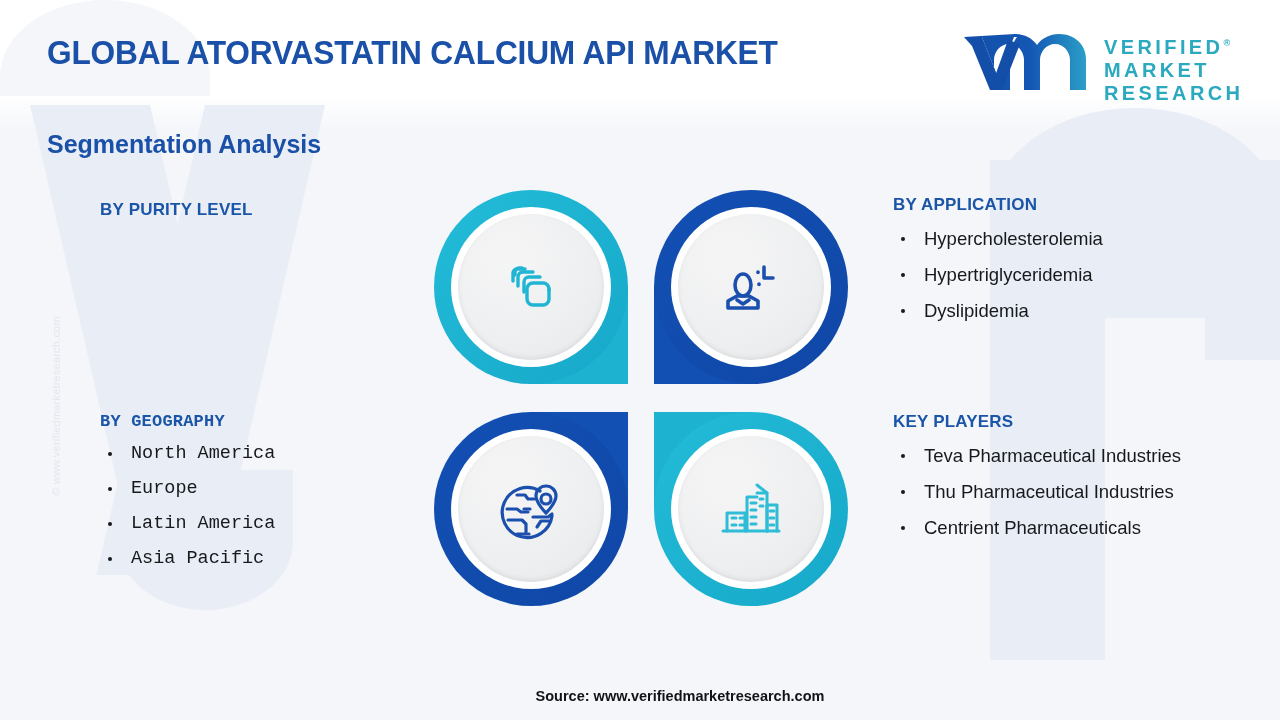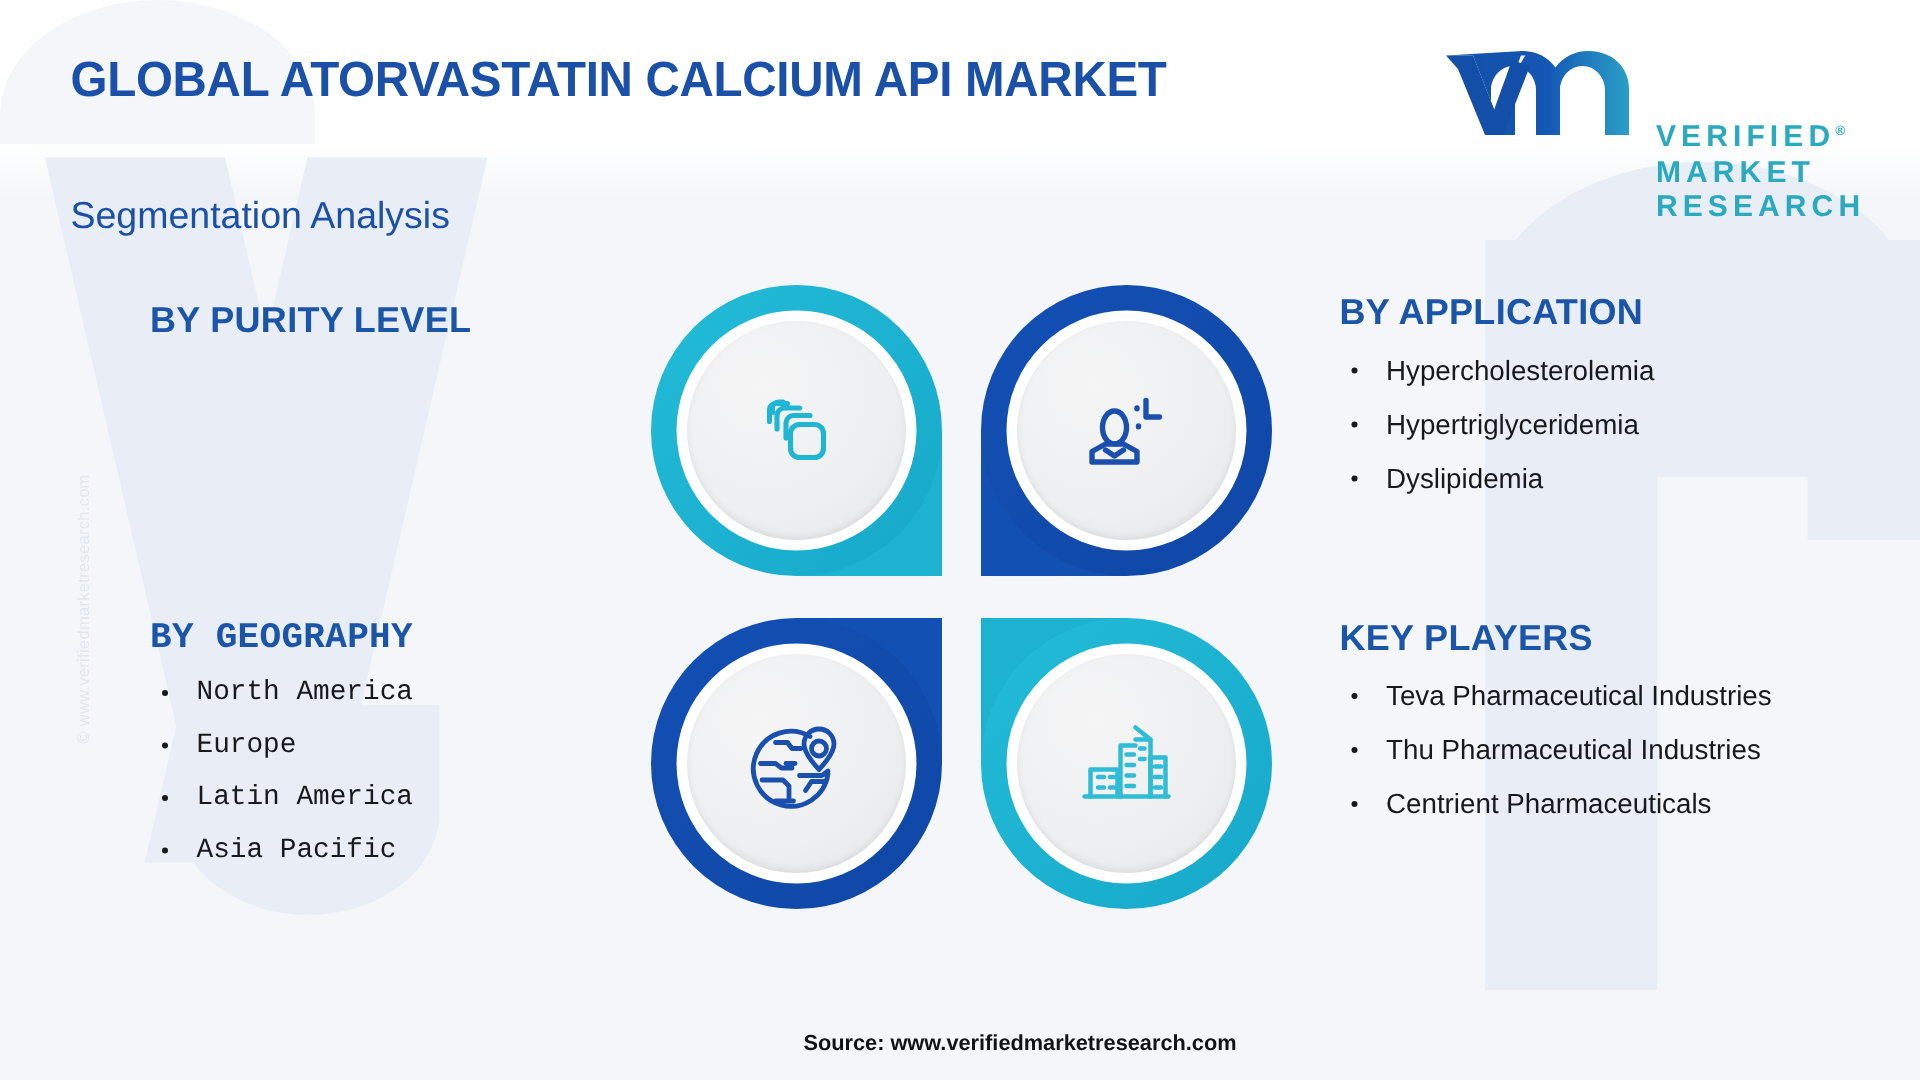--- a/index.html
+++ b/index.html
@@ -110,54 +110,53 @@
     color: #1a50a8;
     font-family: "Liberation Sans Narrow", "Liberation Sans", sans-serif;
     transform: scaleX(0.96);
     transform-origin: left center;
     white-space: nowrap;
   }
   .subtitle {
     position: absolute;
     left: 47px; top: 130px;
     font-size: 25px;
-    font-weight: normal;
+    font-weight: bold;
     color: #1a50a8;
     white-space: nowrap;
   }
 
   
   .logo {
     position: absolute;
     left: 960px; top: 28px;
     width: 300px; height: 72px;
   }
   .logo-mark { position: absolute; left: 0; top: 2px; }
   .logo-text {
     position: absolute;
     left: 144px; top: 4px;
     line-height: 23px;
     font-size: 20px;
     font-weight: bold;
     letter-spacing: 3.4px;
     color: #2aa9bf;
     white-space: nowrap;
-    margin-top: 44px;
   }
   .logo-text .r-sup {
     font-size: 9px;
     vertical-align: super;
     letter-spacing: 0;
   }
 
   
   .seg { position: absolute; }
   .seg h3 {
     margin: 0 0 12px 0;
-    font-size: 24px;
+    font-size: 17px;
     font-weight: bold;
     letter-spacing: 0.2px;
     color: #1a55a8;
     white-space: nowrap;
   }
   .seg ul {
     margin: 0;
     padding: 0;
     list-style: none;
   }

